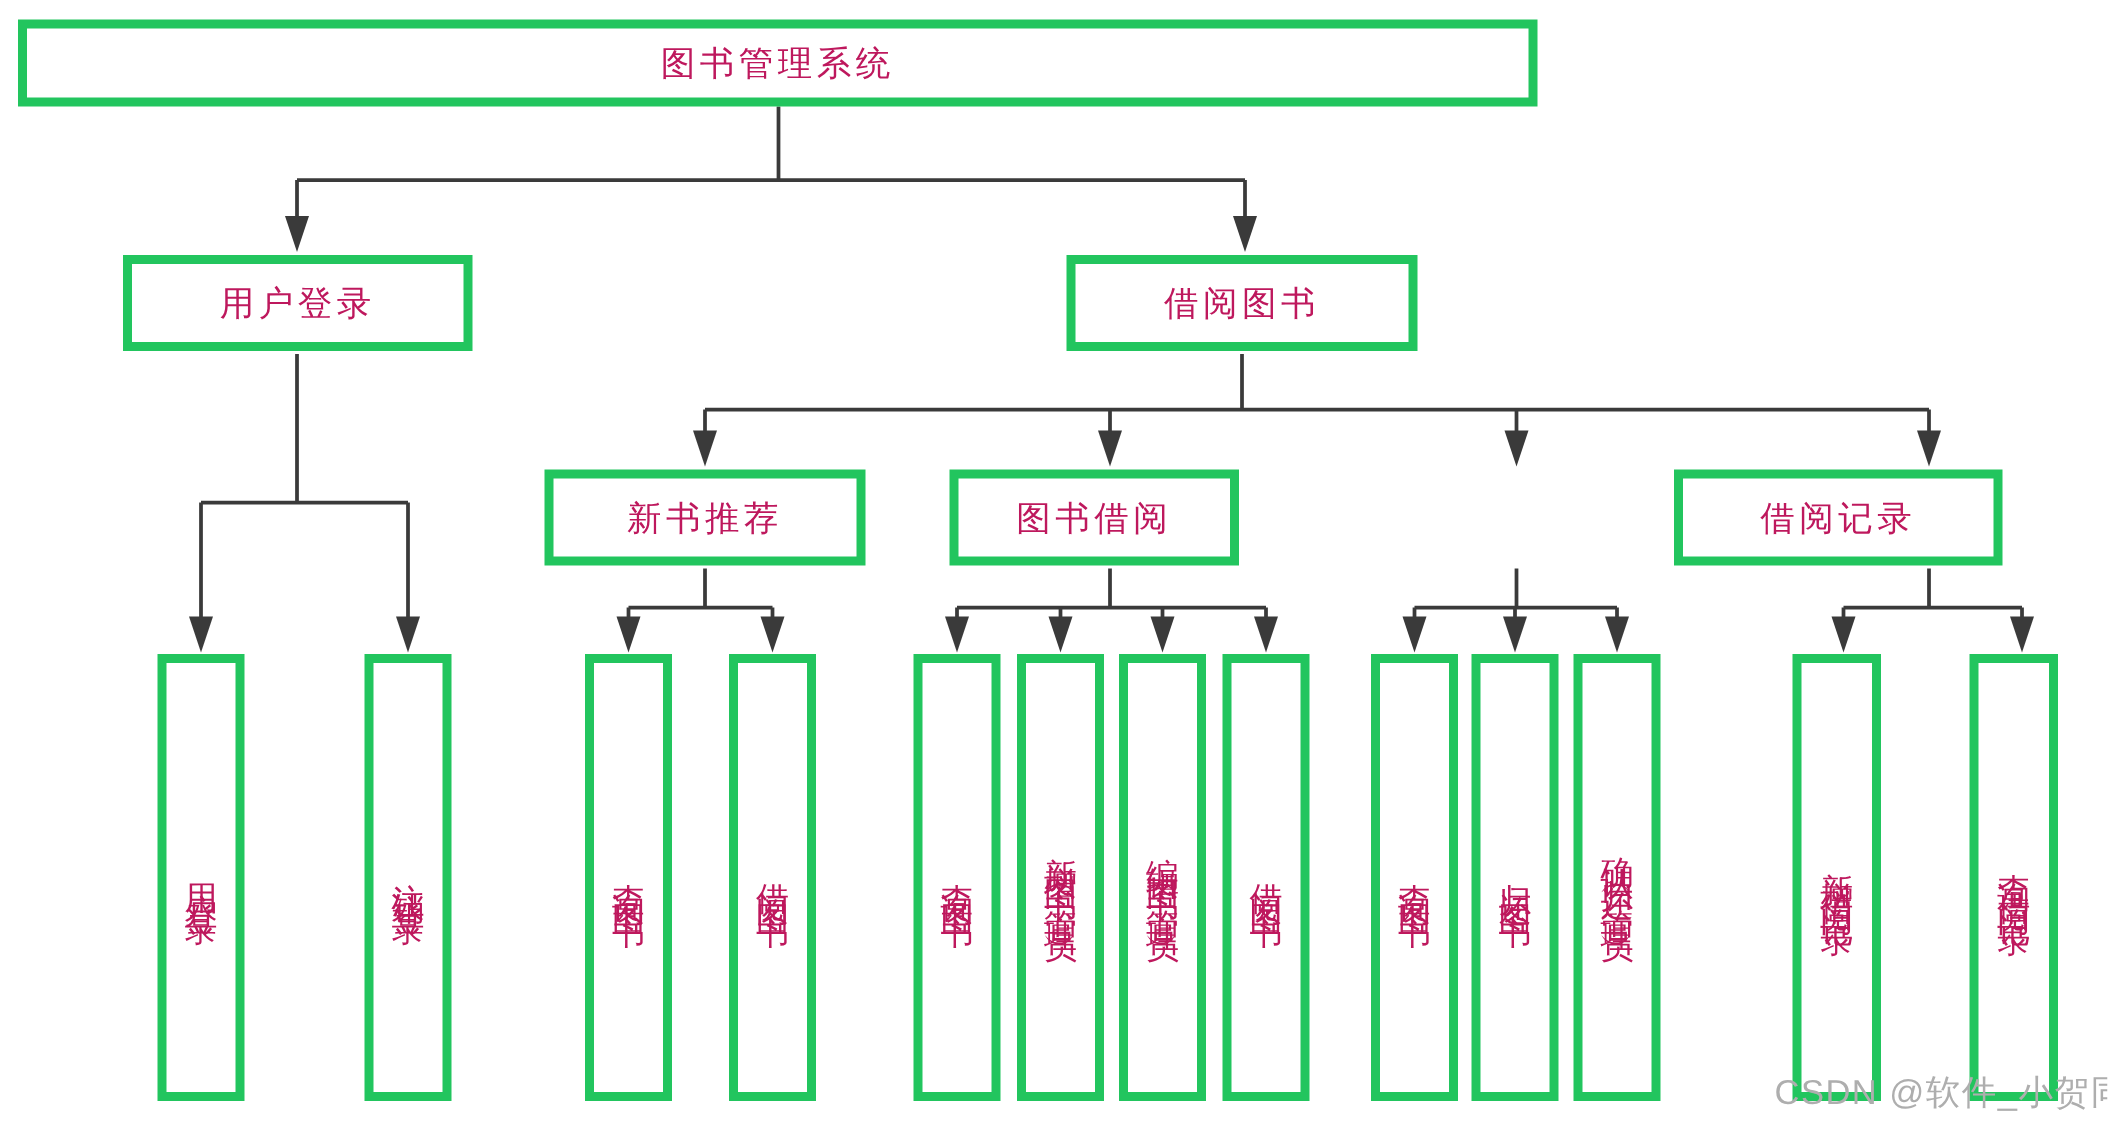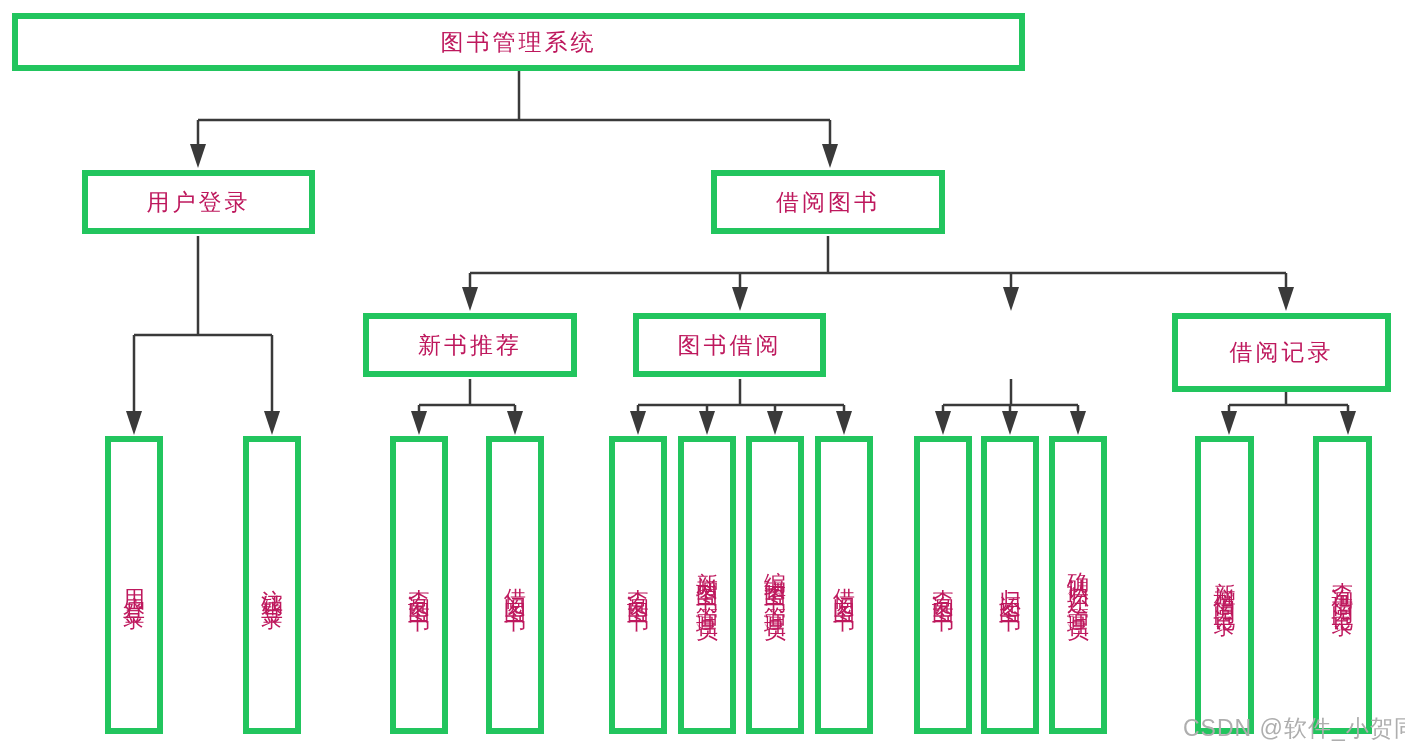--- a/index.html
+++ b/index.html
@@ -117,21 +117,21 @@
   <div class="box" style="left:711px;top:170px;width:234px;height:64px">
     <span class="h-label">借阅图书</span>
   </div>
 
   <div class="box" style="left:363px;top:313px;width:214px;height:64px">
     <span class="h-label">新书推荐</span>
   </div>
   <div class="box" style="left:633px;top:313px;width:193px;height:64px">
     <span class="h-label">图书借阅</span>
   </div>
-  <div class="box" style="left:1172px;top:313px;width:219px;height:79px">
+  <div class="box" style="left:1116px;top:313px;width:219px;height:64px">
     <span class="h-label">借阅记录</span>
   </div>
 
   <div class="box leaf" style="left:105px;top:436px;width:58px;height:298px">
     <span>用户登录</span>
   </div>
   <div class="box leaf" style="left:243px;top:436px;width:58px;height:298px">
     <span>注销登录</span>
   </div>
 

